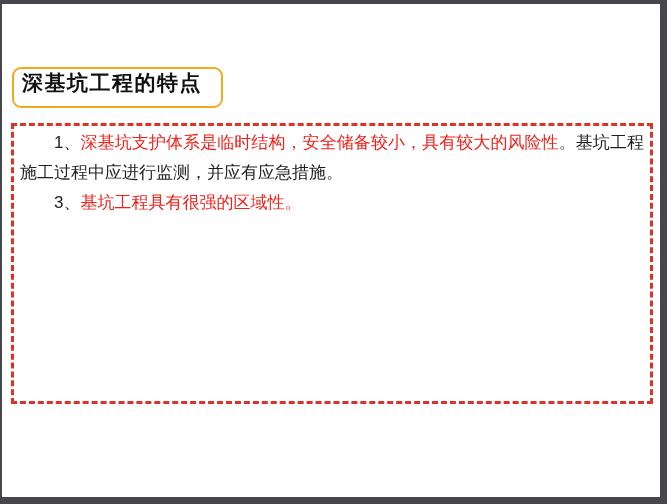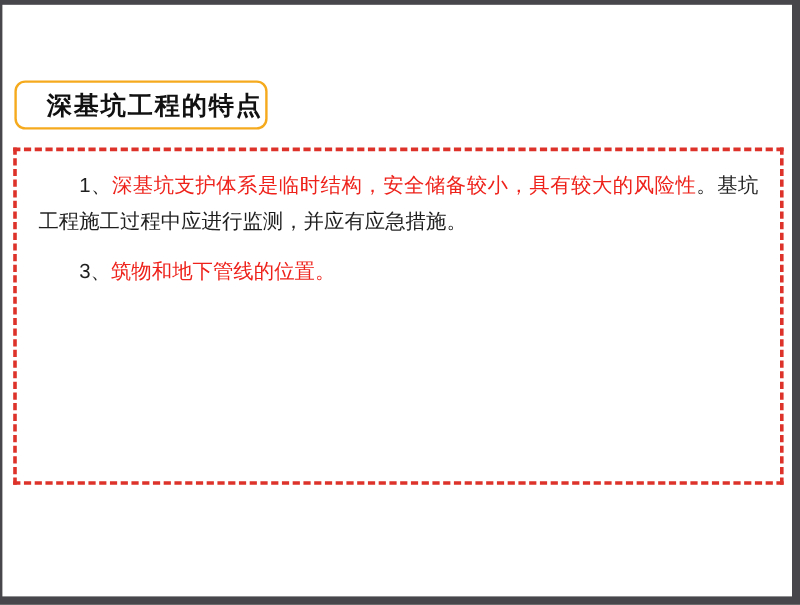--- a/index.html
+++ b/index.html
@@ -26,22 +26,22 @@
     position: absolute;
     left: 10px;
     top: 63px;
     width: 211px;
     height: 41px;
     box-sizing: border-box;
     border: 2px solid var(--title-border, #f5aa1e);
     border-radius: 9px;
     background: var(--background, #ffffff);
     display: flex;
-    align-items: center;
-    padding-left: 25px;
+    align-items: flex-start;
+    padding-left: 8px;
   }
   .title-text {
     font-size: 21px;
     font-weight: 600;
     letter-spacing: 1.5px;
     color: var(--title-text, #111111);
     white-space: nowrap;
   }
   .content-box {
     position: absolute;
@@ -52,35 +52,35 @@
     box-sizing: border-box;
     border: 3px dashed var(--box-border, #dd322a);
     padding: 2px 6px 0 6px;
     font-size: 17px;
     line-height: 30px;
     color: var(--body-text, #1f1f1f);
     text-align: justify;
     overflow: hidden;
   }
   .para {
-    margin: 12px;
+    margin: 0;
     text-indent: 2em;
   }
   .run-red { color: var(--red-text, #ee221b); }
   .run-black { color: inherit; }
 </style>
 </head>
 <body>
 
 <div class="frame">
   <div class="slide">
 
     <div class="title-box">
       <span class="title-text">深基坑工程的特点</span>
     </div>
 
     <div class="content-box">
       <p class="para"><span class="run-black">1、</span><span class="run-red">深基坑支护体系是临时结构，安全储备较小，具有较大的风险性</span><span class="run-black">。基坑工程施工过程中应进行监测，并应有应急措施。</span></p>
-      <p class="para"><span class="run-black">3、</span><span class="run-red">筑物和地下管线的位置。</span></p>
+      <p class="para"><span class="run-black">3、</span><span class="run-red">基坑工程具有很强的区域性。</span></p>
     </div>
 
   </div>
 </div>
 
 </body></html>

